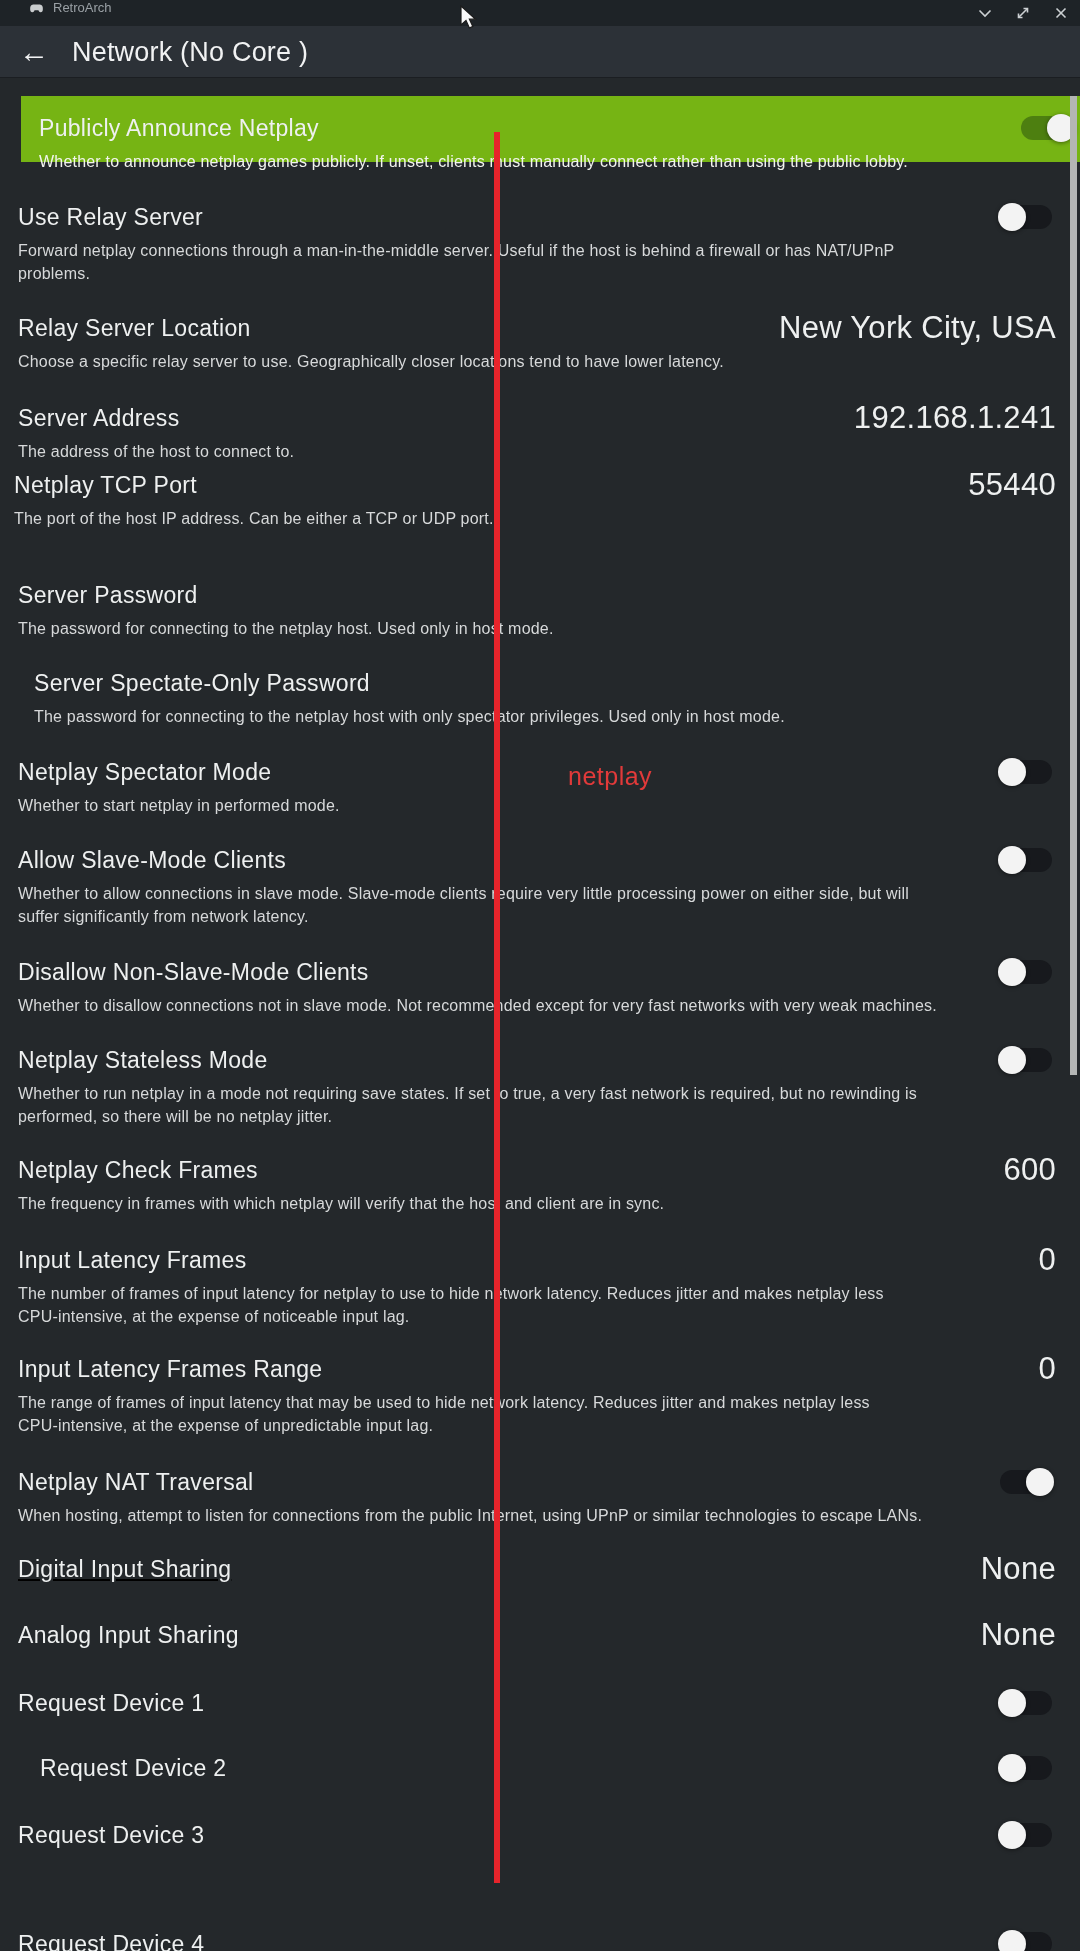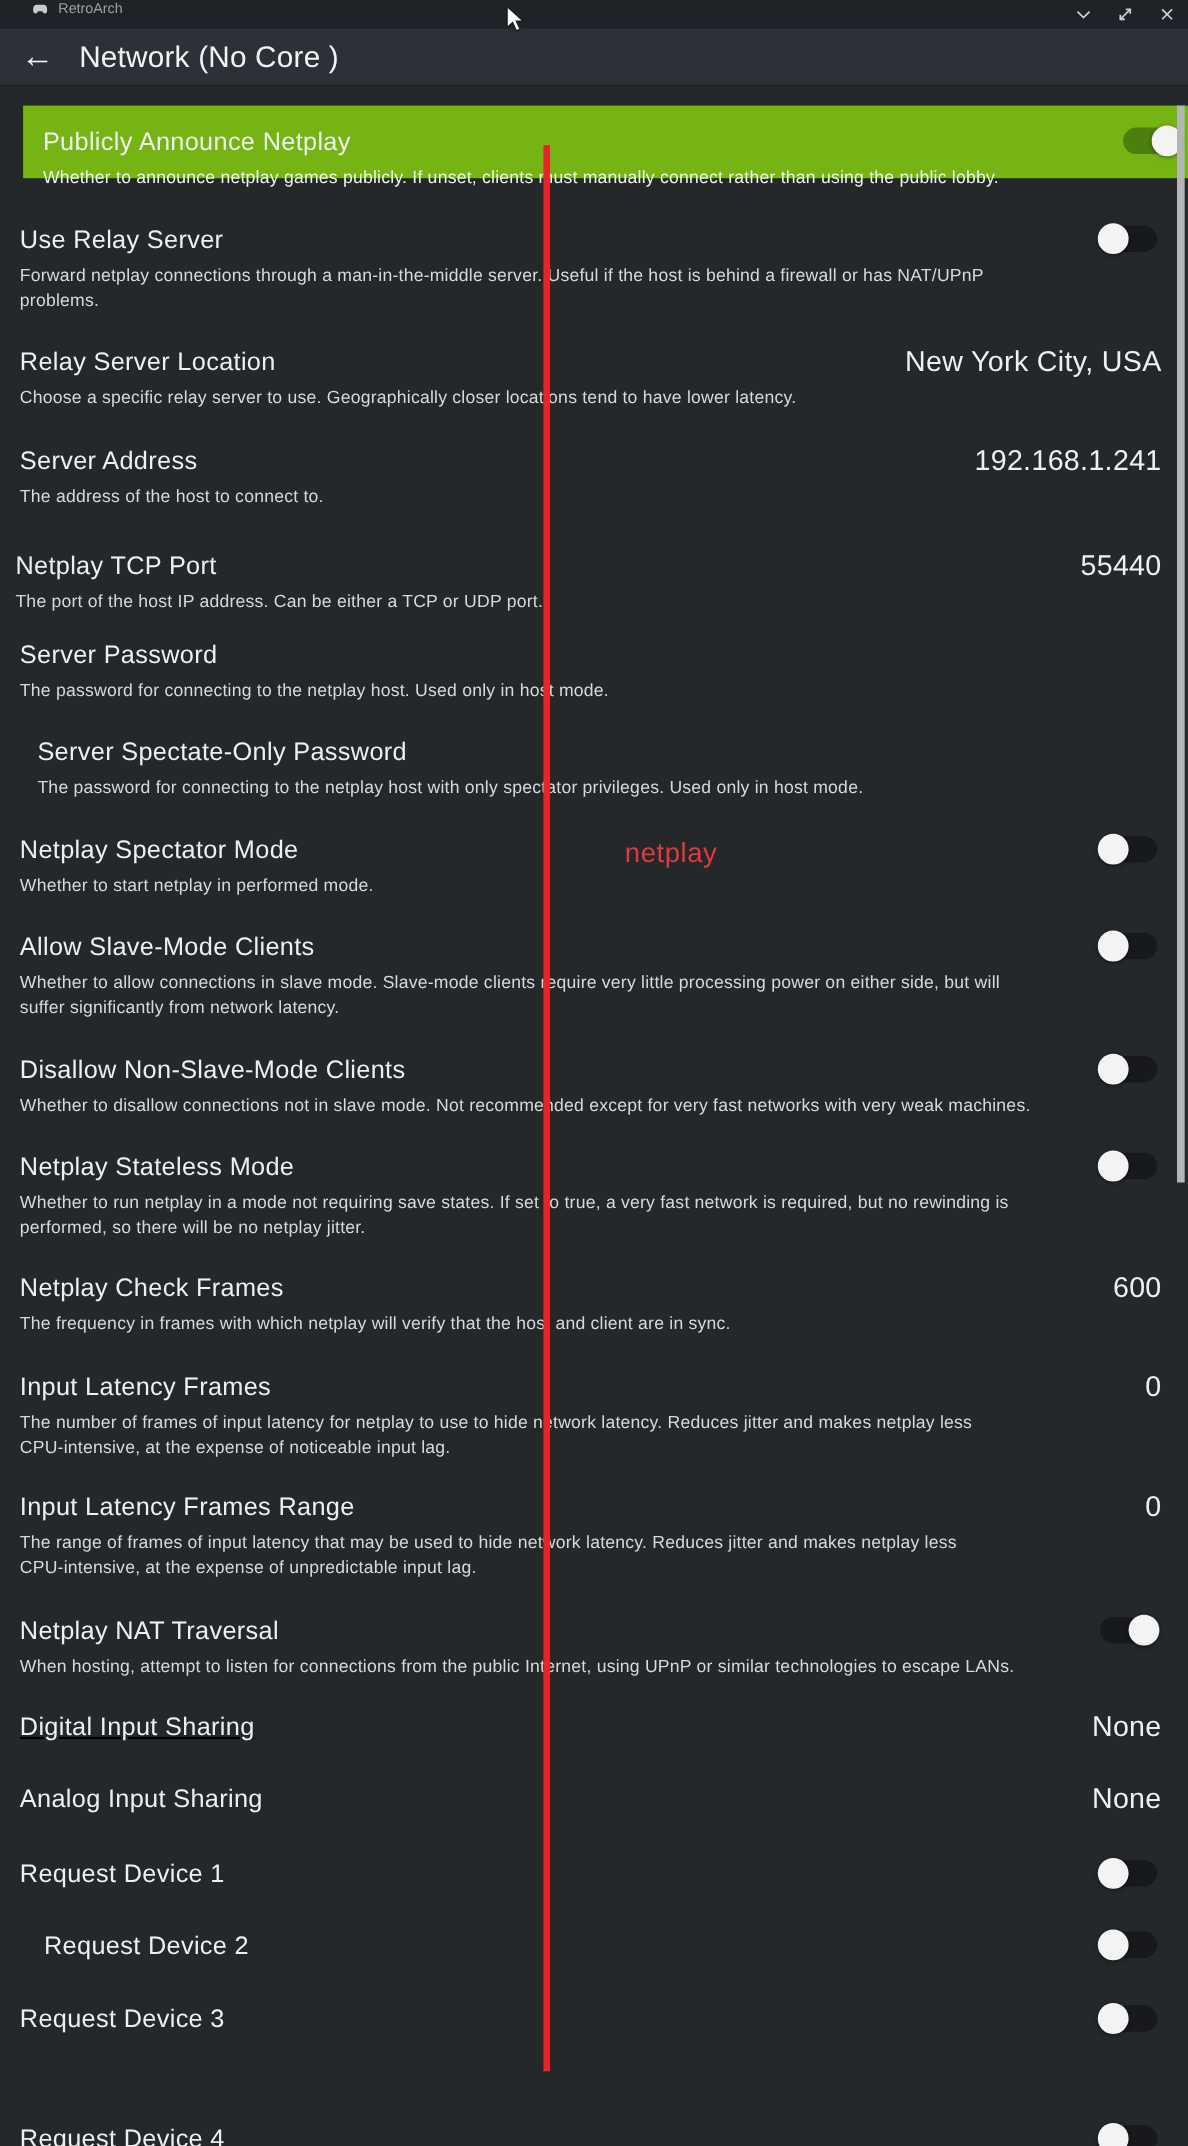--- a/index.html
+++ b/index.html
@@ -33,21 +33,21 @@
   .back-btn{position:absolute;left:12px;top:0;width:44px;height:52px;display:flex;align-items:center;justify-content:center;color:#f2f3f4;font-size:30px;}
   .page-title{position:absolute;left:72px;top:0;height:52px;display:flex;align-items:center;color:#f1f2f3;font-size:27px;letter-spacing:.2px;}
 
   
   .list{position:absolute;left:0;top:0;width:1080px;height:1951px;}
   .row{position:absolute;left:0;width:1080px;padding-left:18px;}
   .row.highlighted{height:66px;background:var(--green);margin-left:21px;}
   .row-title{margin-top:17px;font-size:23px;line-height:30px;color:var(--title-col);letter-spacing:.3px;}
   .row-desc{margin-top:7px;font-size:16px;line-height:23px;color:var(--desc-col);letter-spacing:.2px;max-width:1005px;white-space:pre-line;}
   .row.highlighted .row-desc{color:#f2f4ee;}
-  .row-value{position:absolute;right:24px;top:17px;font-size:26px;line-height:30px;color:var(--title-col);letter-spacing:.3px;text-align:center;}
+  .row-value{position:absolute;right:24px;top:17px;font-size:31px;line-height:30px;color:var(--title-col);letter-spacing:.3px;text-align:center;}
 
   .toggle{position:absolute;right:28px;top:18px;width:52px;height:28px;}
   .toggle .track{position:absolute;left:0;top:2px;width:52px;height:24px;border-radius:12px;background:var(--track);}
   .row.highlighted .toggle .track{background:var(--green-track);}
   .toggle .knob{position:absolute;top:0;width:28px;height:28px;border-radius:50%;background:var(--knob);box-shadow:0 1px 4px rgba(0,0,0,.45);}
   .toggle.off .knob{left:-2px;}
   .toggle.on .knob{right:-2px;}
 
   
   .scroll-thumb{position:absolute;left:1070px;top:96px;width:7px;height:979px;background:#b4b6b5;z-index:5;}
@@ -88,21 +88,21 @@
     <div class="row-desc">Choose a specific relay server to use. Geographically closer locations tend to have lower latency.</div>
     <div class="row-value">New York City, USA</div>
 
   </div>
       <div class="row" style="top: 386px;">
     <div class="row-title">Server Address</div>
     <div class="row-desc">The address of the host to connect to.</div>
     <div class="row-value">192.168.1.241</div>
 
   </div>
-      <div class="row" style="top: 482px; padding-left: 14px;">
+      <div class="row" style="top: 453px; padding-left: 14px;">
     <div class="row-title">Netplay TCP Port</div>
     <div class="row-desc">The port of the host IP address. Can be either a TCP or UDP port.</div>
     <div class="row-value">55440</div>
 
   </div>
       <div class="row" style="top: 563px;">
     <div class="row-title">Server Password</div>
     <div class="row-desc">The password for connecting to the netplay host. Used only in host mode.</div>
 
   </div>

